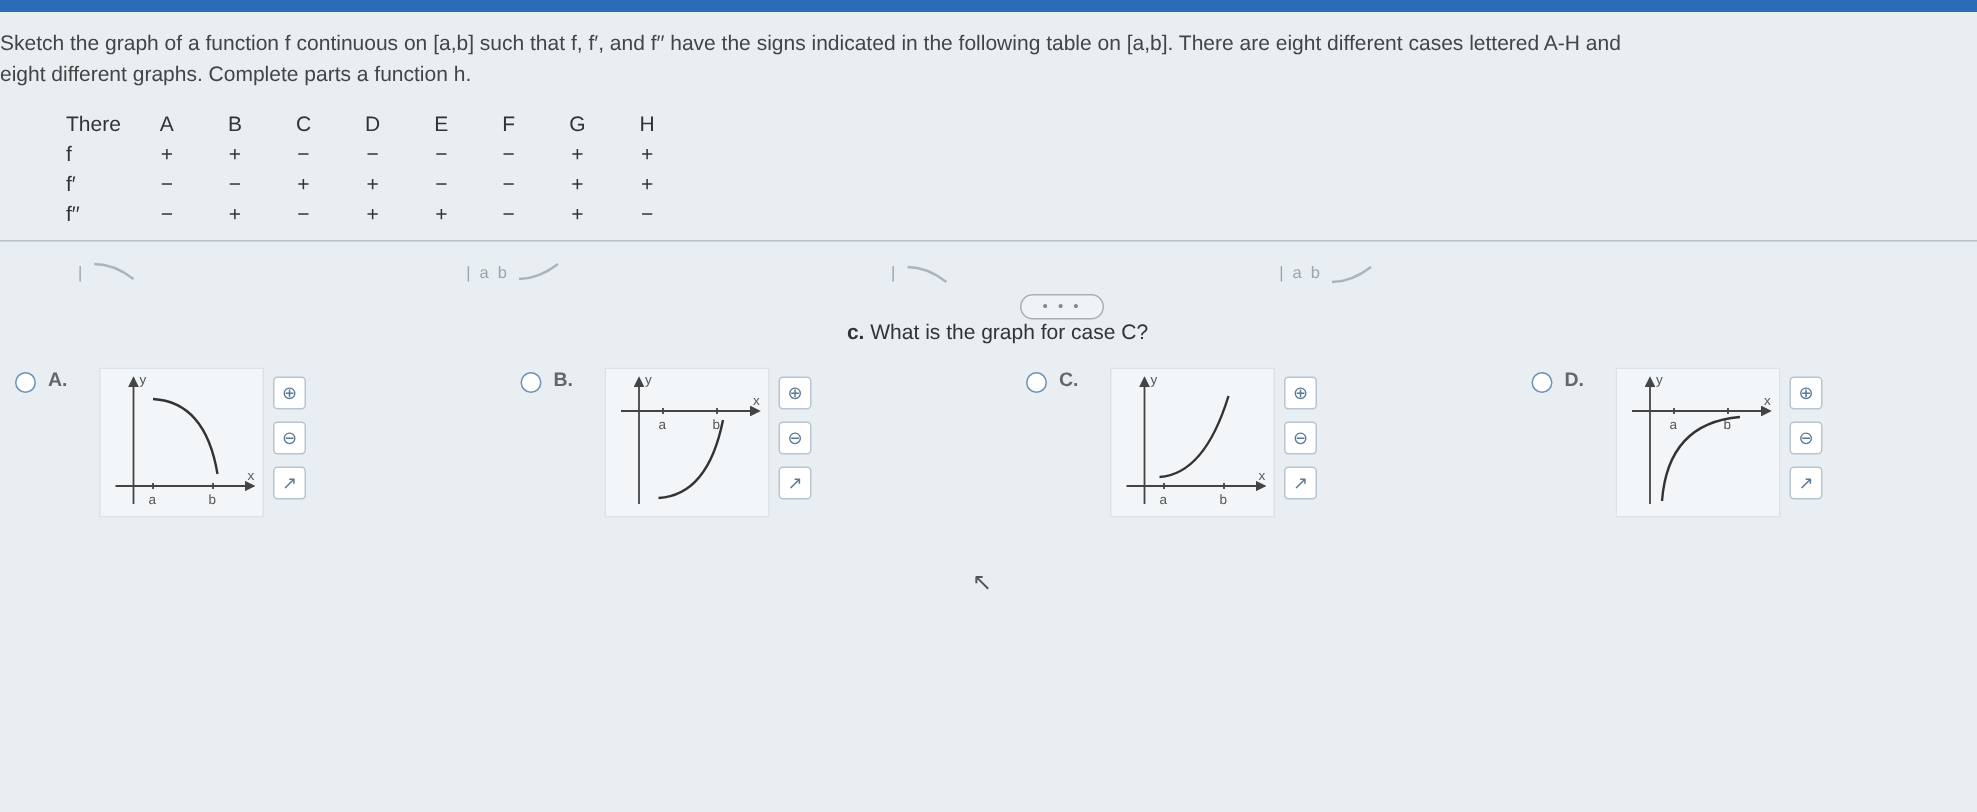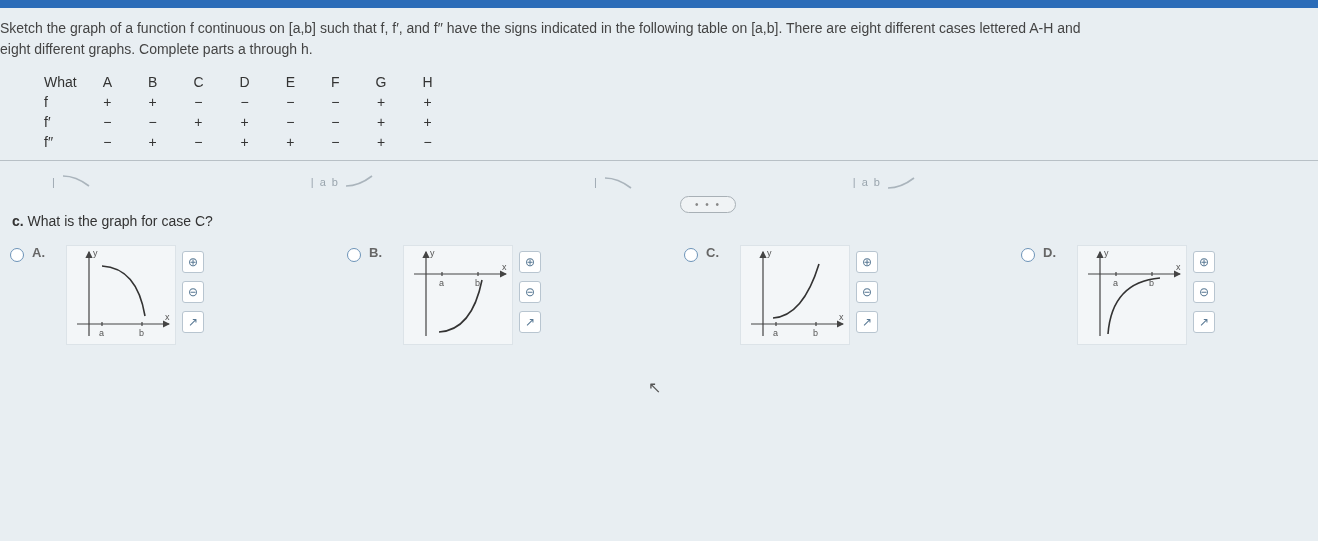--- a/index.html
+++ b/index.html
@@ -76,20 +76,21 @@
       gap: 6px;
     }
     .preview-row .tick {
       font-size: 11px;
       color: #9aa5ae;
     }
     .question-c {
       font-size: 14px;
       color: #333;
       margin: 4px 0 16px 12px;
+      text-align: center;
     }
     .question-c b { font-weight: bold; }
     .options-row {
       display: flex;
       gap: 40px;
       margin-left: 10px;
       align-items: flex-start;
     }
     .option {
       display: flex;
@@ -158,27 +159,27 @@
   </style>
 </head>
 <body>
 
 <div class="header-bar"></div>
 
 <div class="content">
 
   <div class="problem-text">
     <span>Sketch the graph of a function f continuous on [a,b] such that f, f′, and f′′ have the signs indicated in the following table on [a,b]. There are eight different cases lettered A-H and</span><br>
-    <span>eight different graphs. Complete parts a through h.</span>
+    <span>eight different graphs. Complete parts a function h.</span>
   </div>
 
   <table class="case-table">
     <tbody>
         <tr>
-      <th class="row-label">What</th>
+      <th class="row-label">There</th>
       <th>A</th>
       <th>B</th>
       <th>C</th>
       <th>D</th>
       <th>E</th>
       <th>F</th>
       <th>G</th>
       <th>H</th>
     </tr>
     <tr>

